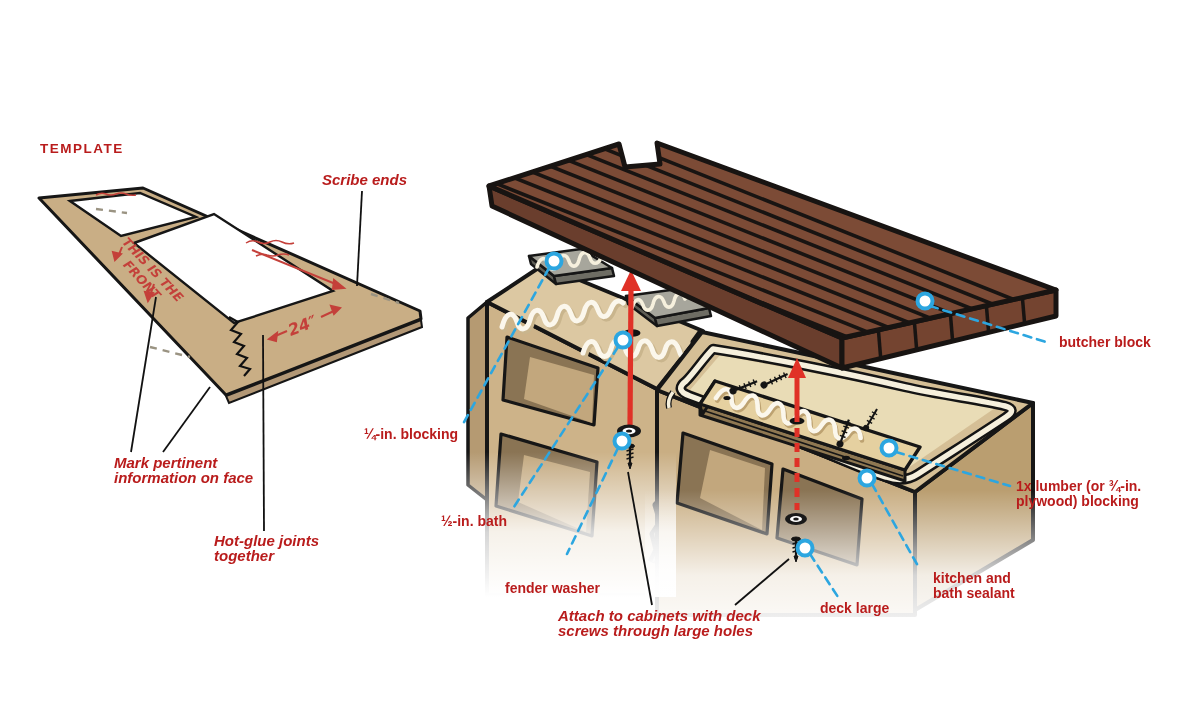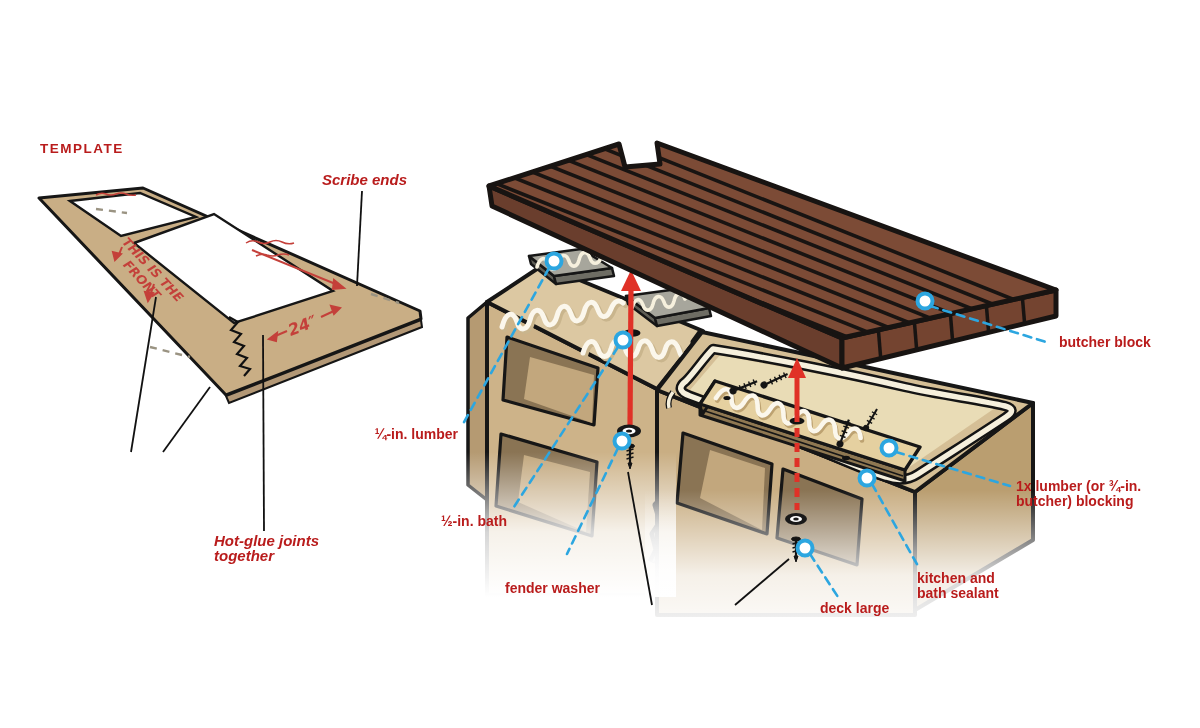--- a/index.html
+++ b/index.html
@@ -269,25 +269,29 @@
     <circle cx="622" cy="441" r="7.5"></circle>
     <circle cx="925" cy="301" r="7.5"></circle>
     <circle cx="889" cy="448" r="7.5"></circle>
     <circle cx="867" cy="478" r="7.5"></circle>
     <circle cx="805" cy="548" r="7.5"></circle>
   </g>
 </svg>
 
   <div class="lbl heading" style="left:40px;top:142px;">TEMPLATE</div>
   <div class="lbl note" style="left:322px;top:172px;">Scribe ends</div>
+  <div class="lbl note" style="left:114px;top:455px;">Mark pertinent
+information on face</div>
   <div class="lbl note" style="left:214px;top:533px;">Hot-glue joints
 together</div>
 
-  <div class="lbl plain right" style="left:298px;top:427px;">¼-in. lumber</div>
+  <div class="lbl plain right" style="left:298px;top:427px;">¼-in. blocking</div>
   <div class="lbl plain right" style="left:347px;top:514px;">½-in. bath</div>
   <div class="lbl plain" style="left:505px;top:581px;">fender washer</div>
+  <div class="lbl note" style="left:558px;top:608px;">Attach to cabinets with deck
+screws through large holes</div>
   <div class="lbl plain" style="left:820px;top:601px;">deck large</div>
-  <div class="lbl plain" style="left:917px;top:571px;">kitchen and
+  <div class="lbl plain" style="left:917px;top:571px;padding-left:16px;">kitchen and
 bath sealant</div>
   <div class="lbl plain" style="left:1016px;top:479px;">1x lumber (or ¾-in.
-butcher) blocking</div>
+plywood) blocking</div>
   <div class="lbl plain" style="left:1052px;top:335px;margin-left:7px;">butcher block</div>
 </div>
 
 </body></html>

